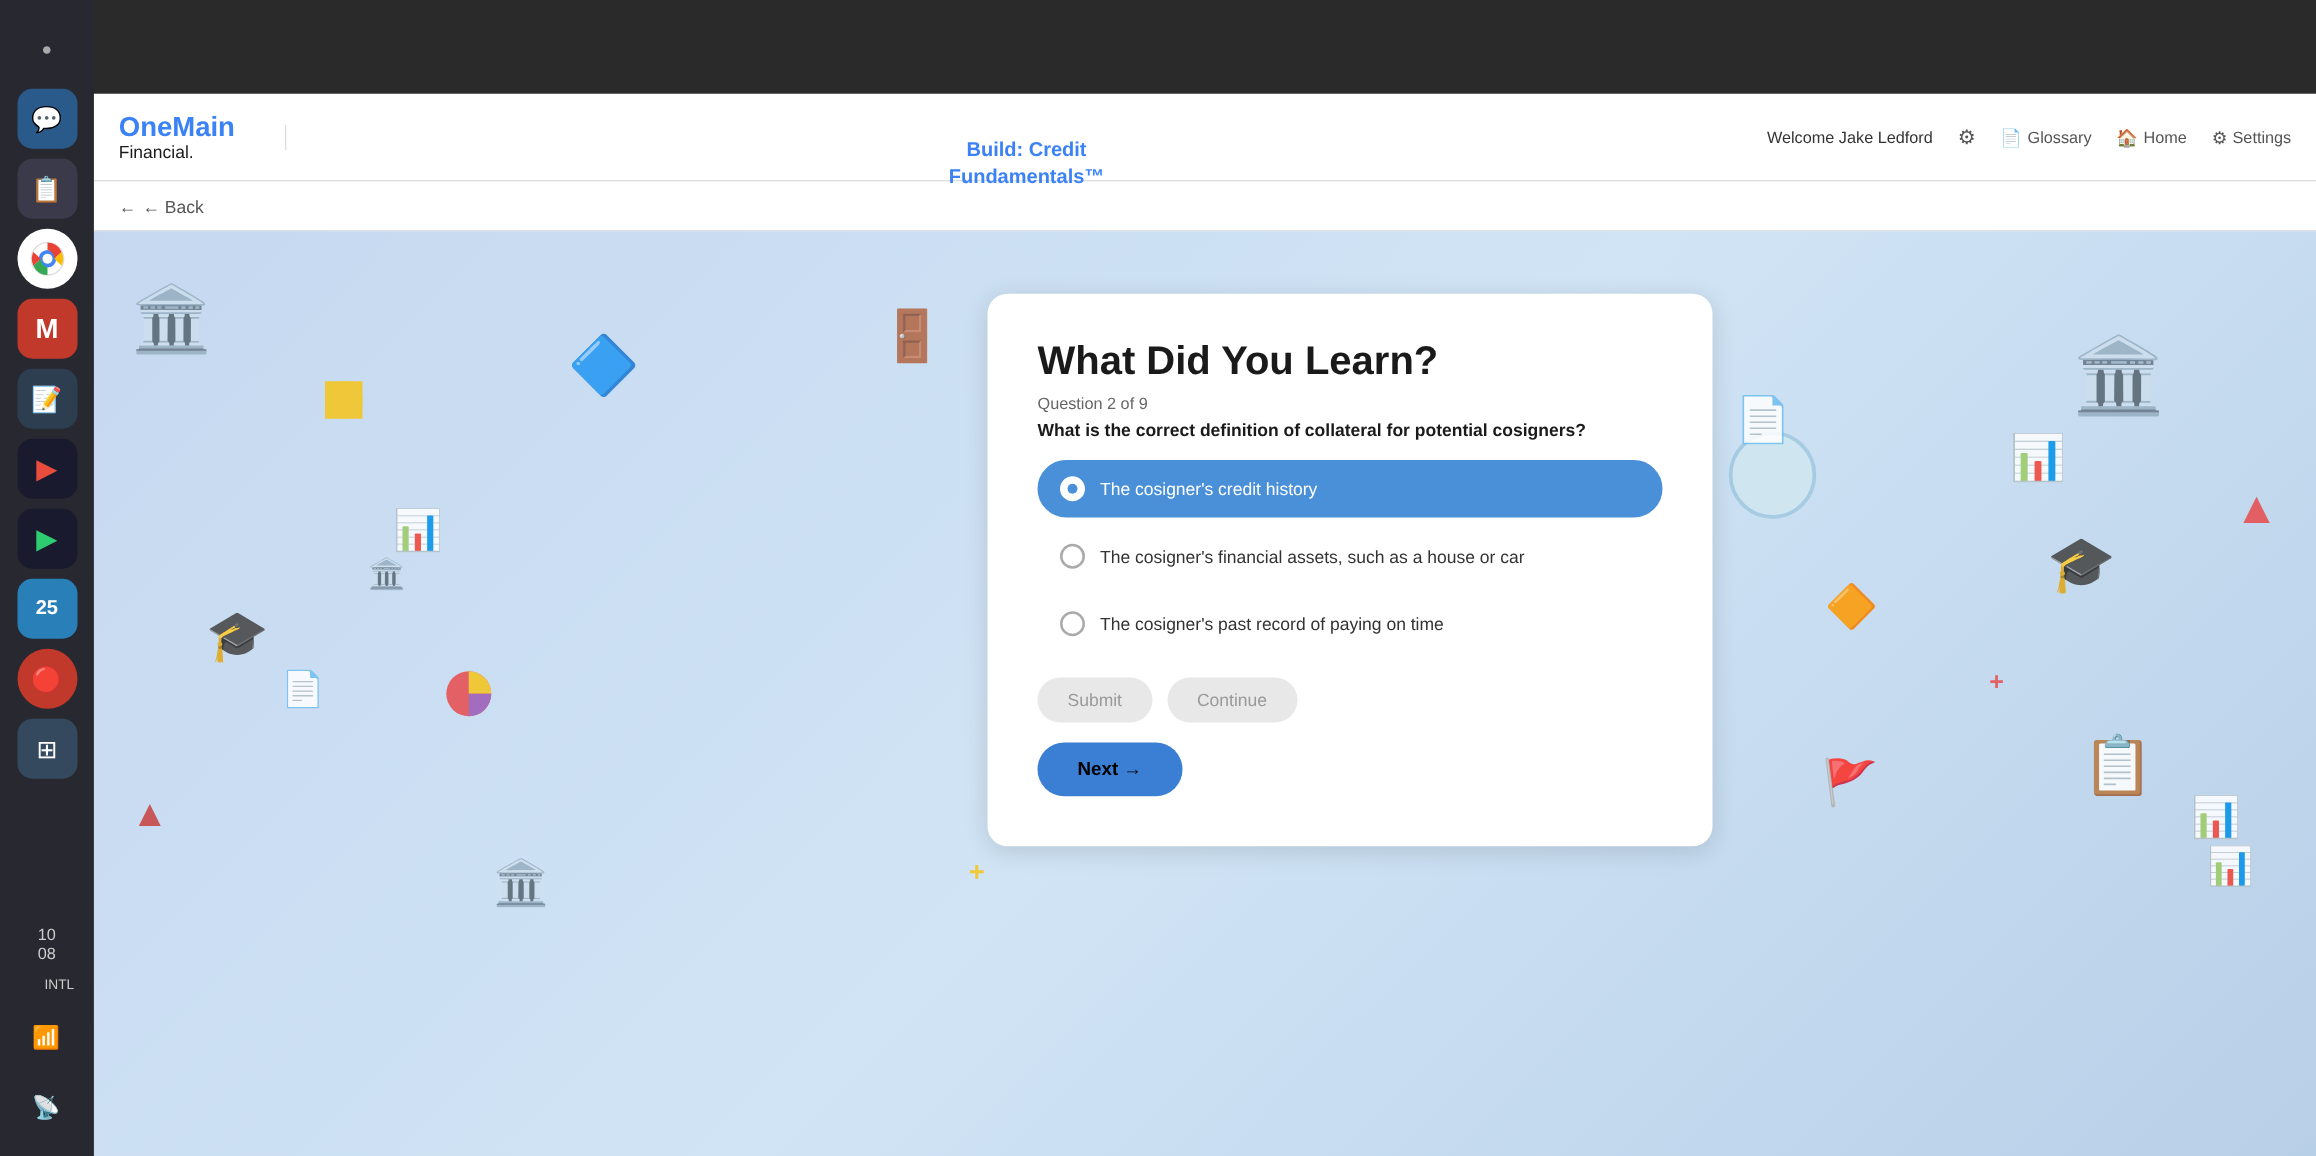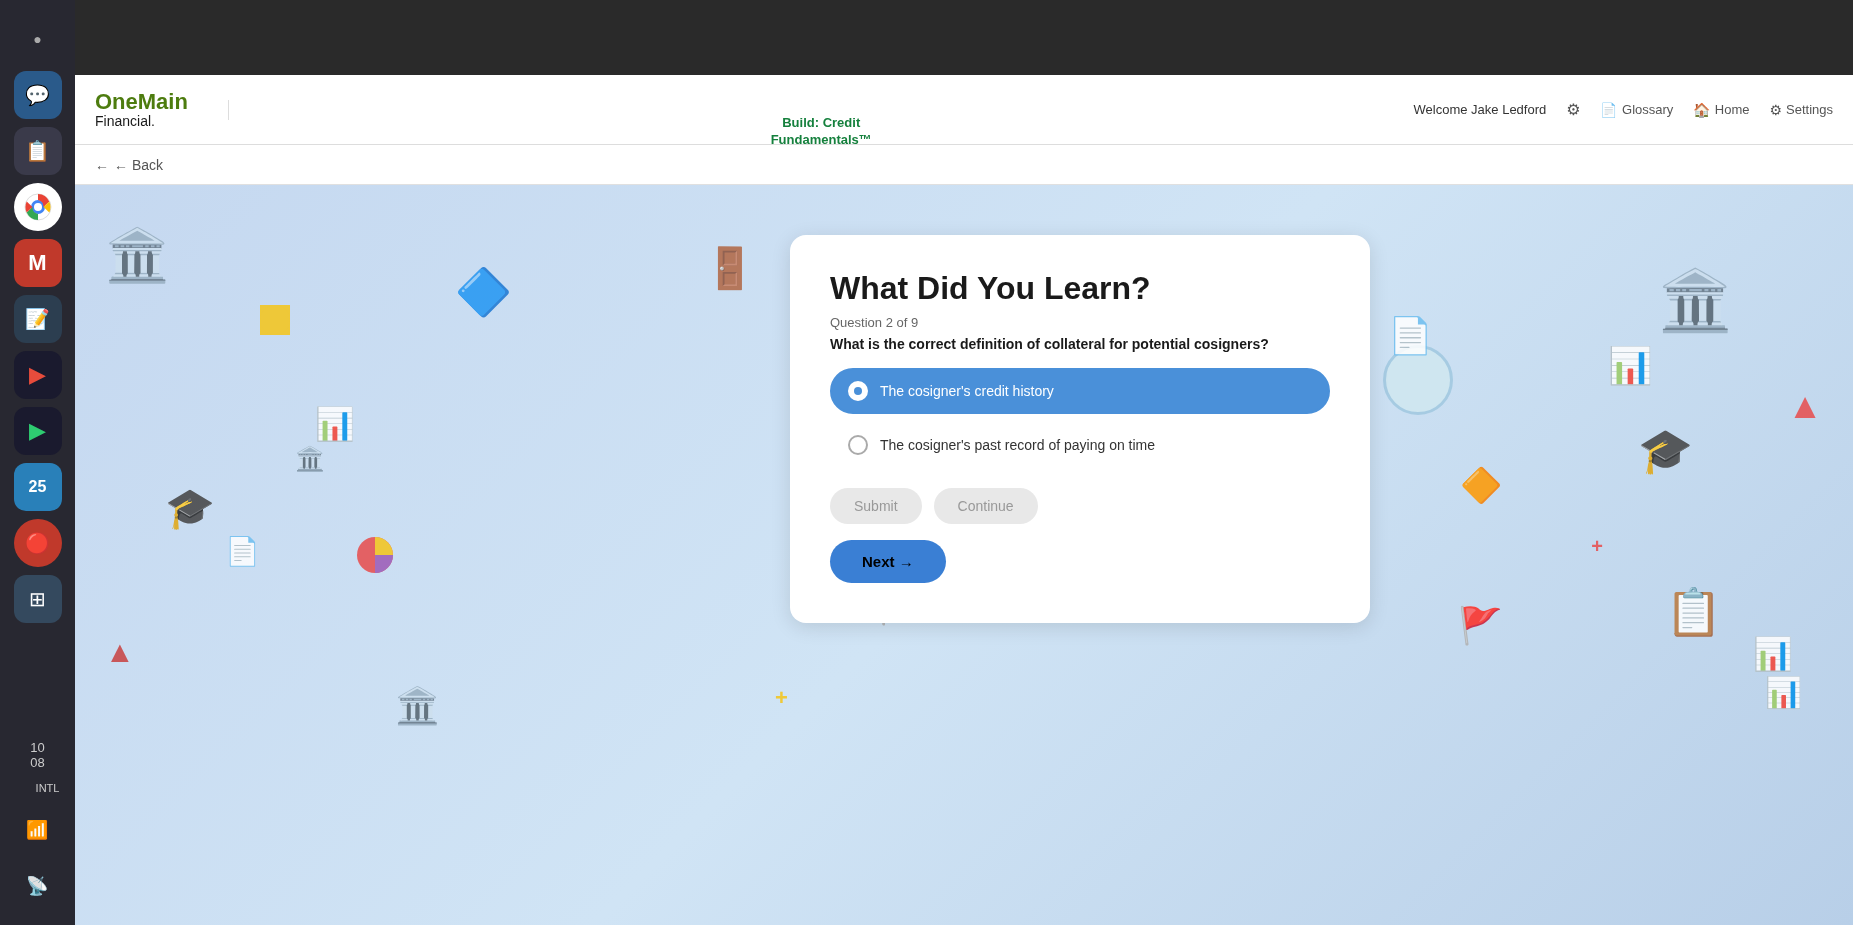--- a/index.html
+++ b/index.html
@@ -39,38 +39,38 @@
     .logo-area {
       display: flex;
       flex-direction: column;
       line-height: 1.1;
       margin-right: 40px;
     }
 
     .logo-onemain {
       font-size: 22px;
       font-weight: 700;
-      color: #4d7c0f;
+      color: #3b82f6;
     }
 
     .logo-financial {
       font-size: 14px;
       color: #1a1a1a;
       font-weight: 400;
     }
 
     .header-center {
       flex: 1;
       text-align: center;
     }
 
     .header-title {
-      font-size: 13px;
+      font-size: 16px;
       font-weight: 600;
-      color: #15803d;
+      color: #3b82f6;
       line-height: 1.3;
       margin-top: 45px;
     }
 
     .header-right {
       display: flex;
       align-items: center;
       gap: 20px;
       font-size: 13px;
       color: #555;
@@ -445,20 +445,24 @@
       <div class="quiz-question">What is the correct definition of collateral for potential cosigners?</div>
 
       <div class="answer-option selected">
         <div class="radio-circle">
           <div class="radio-inner"></div>
         </div>
         <span class="option-text">The cosigner's credit history</span>
       </div>
 
 
+      <div class="answer-option">
+        <div class="radio-circle"></div>
+        <span class="option-text">The cosigner's financial assets, such as a house or car</span>
+      </div>
 
       <div class="answer-option">
         <div class="radio-circle"></div>
         <span class="option-text">The cosigner's past record of paying on time</span>
       </div>
 
       <div class="button-row">
         <button class="btn-submit">Submit</button>
         <button class="btn-continue">Continue</button>
       </div>

